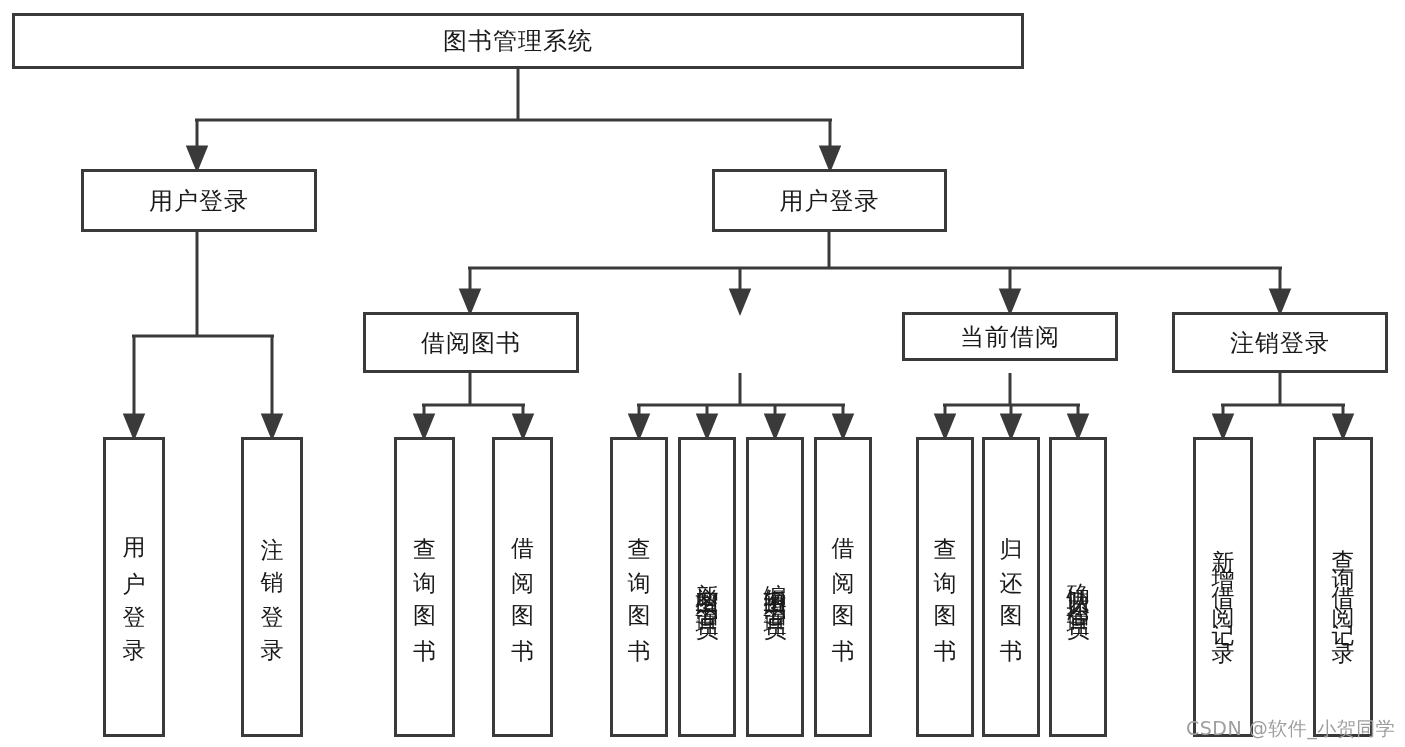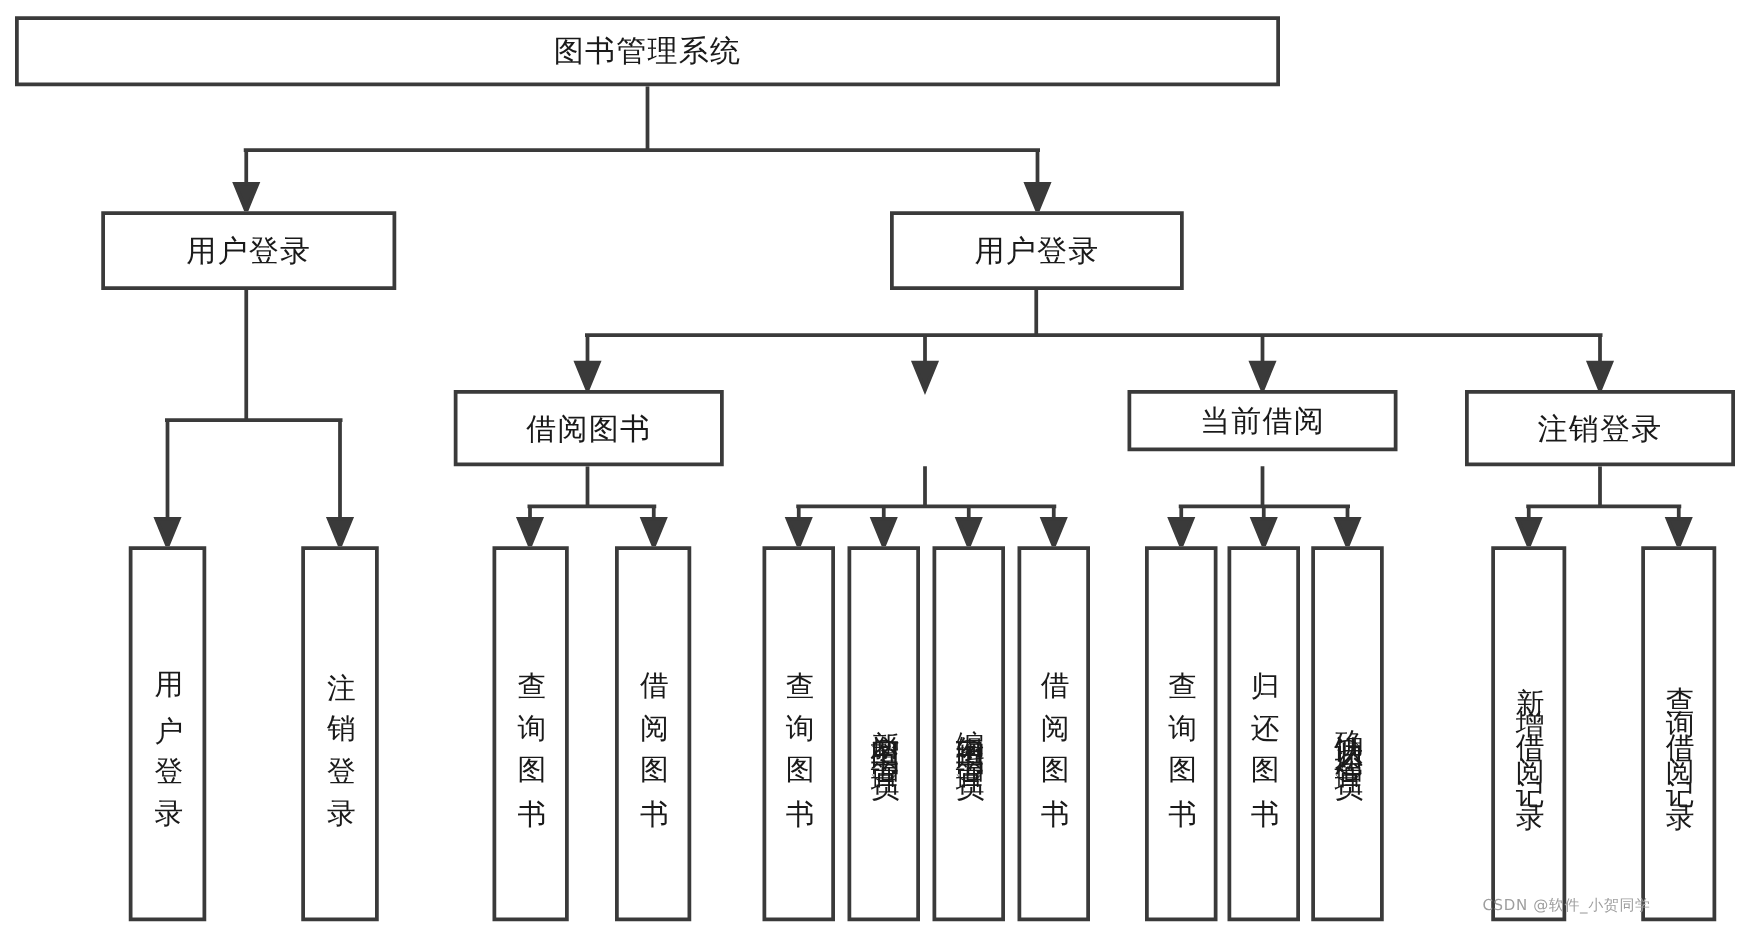--- a/index.html
+++ b/index.html
@@ -37,21 +37,21 @@
     writing-mode:vertical-rl;
     text-orientation:mixed;
     font-size:23px;
     line-height:1;
     color:var(--text);
     white-space:nowrap;
   }
   .watermark{
     position:absolute;
     left:1186px;top:716px;
-    font-size:12px;
+    font-size:19px;
     color:var(--wm);
     letter-spacing:0.5px;
     white-space:nowrap;
   }
 </style>
 </head>
 <body>
 
 <div class="stage">
 

